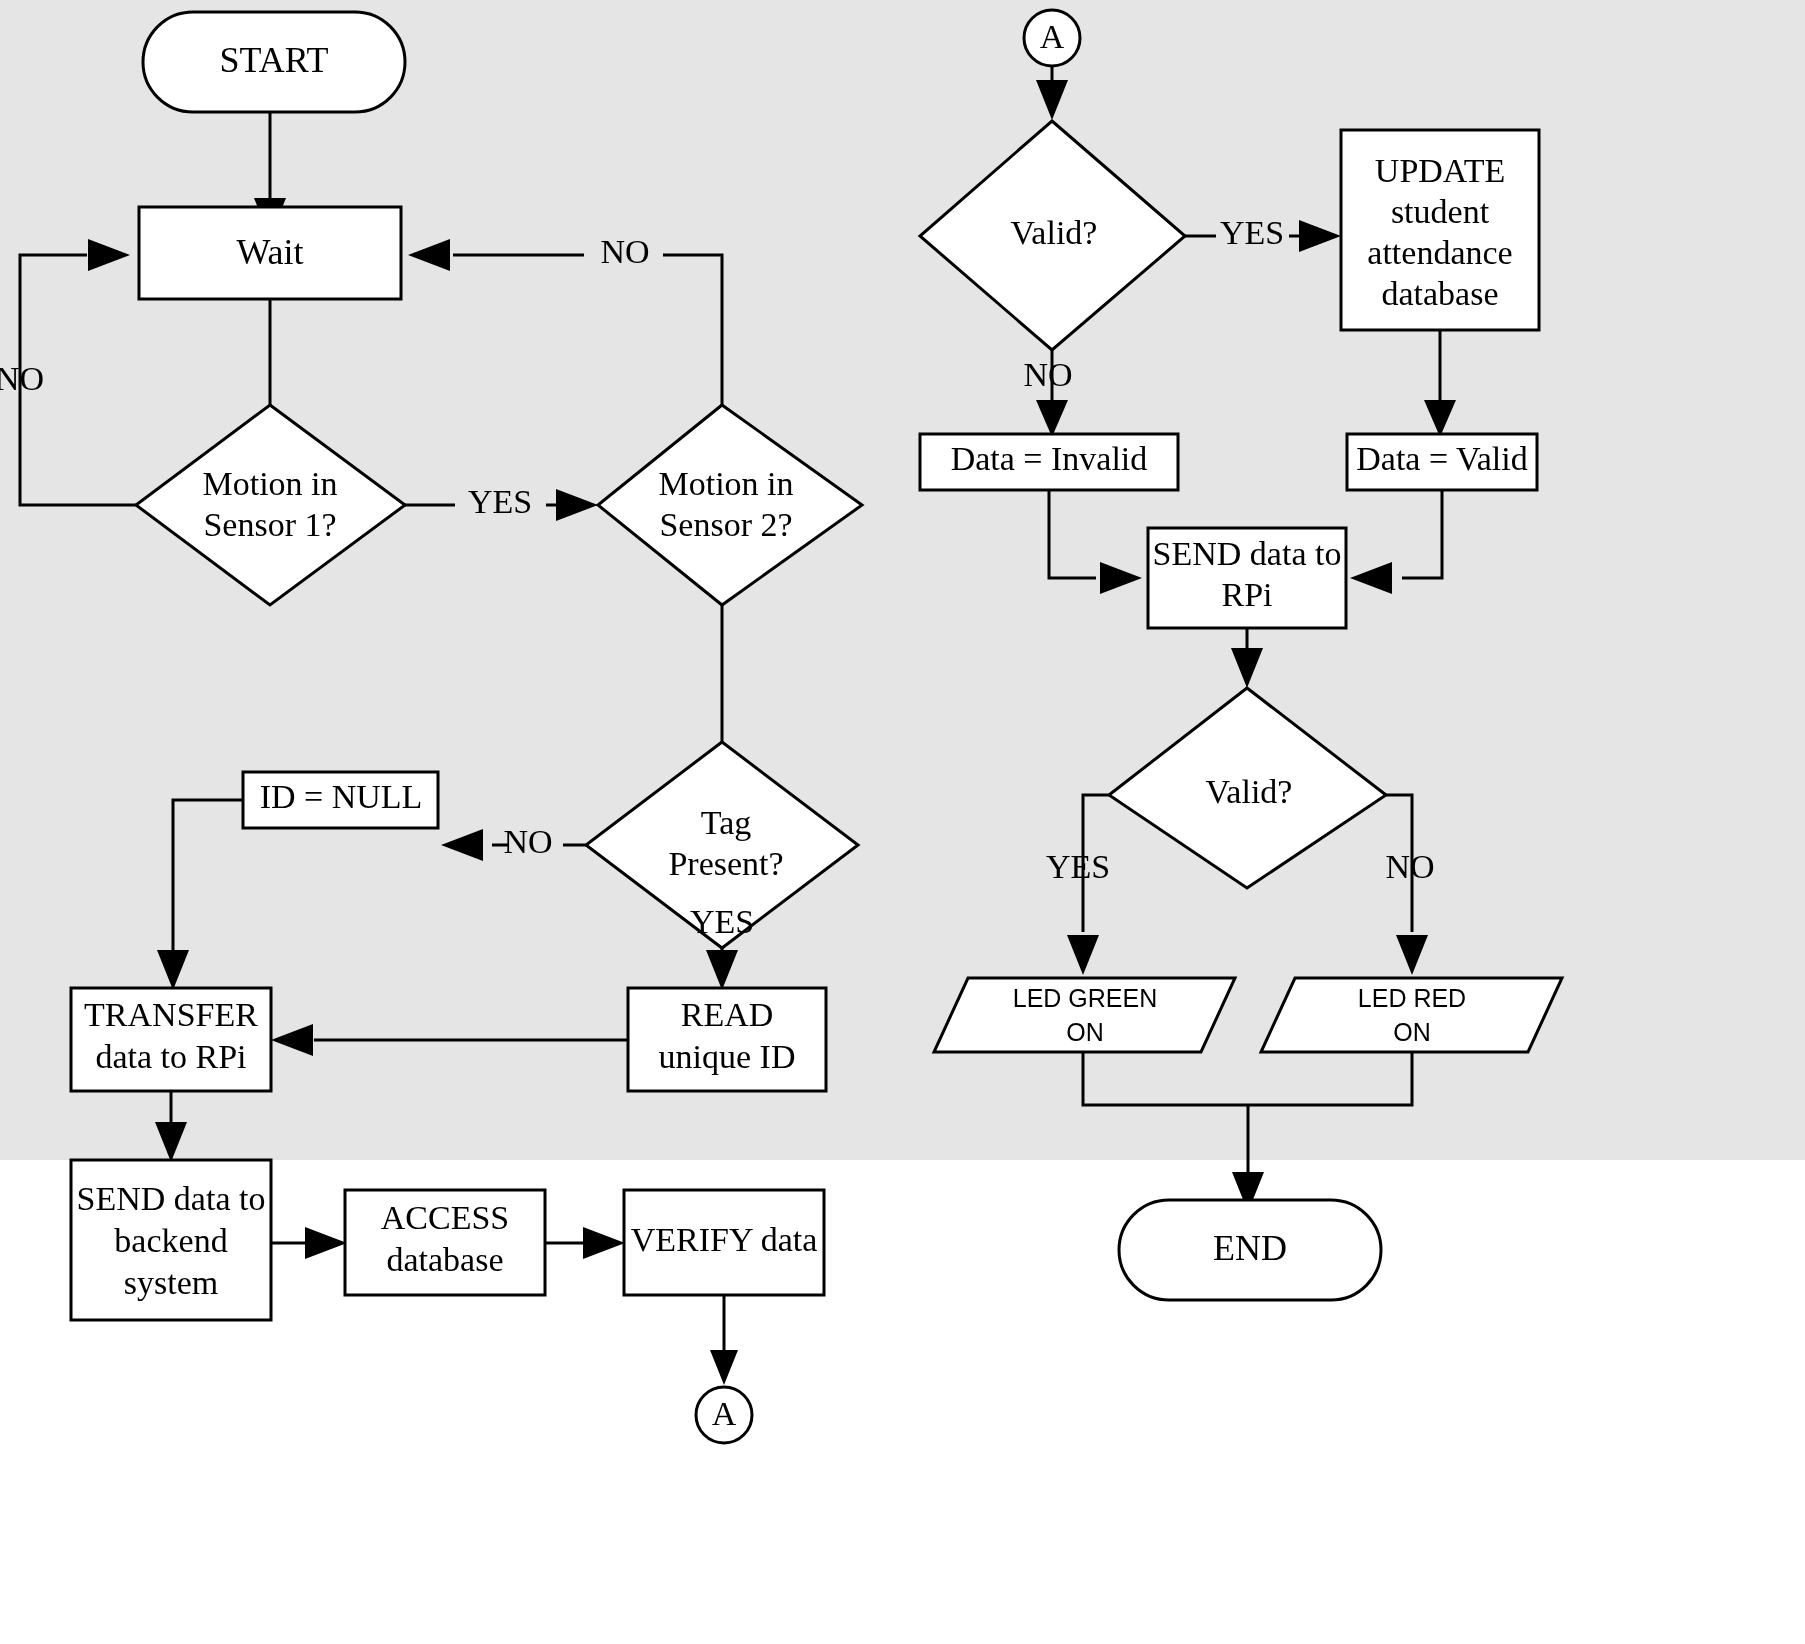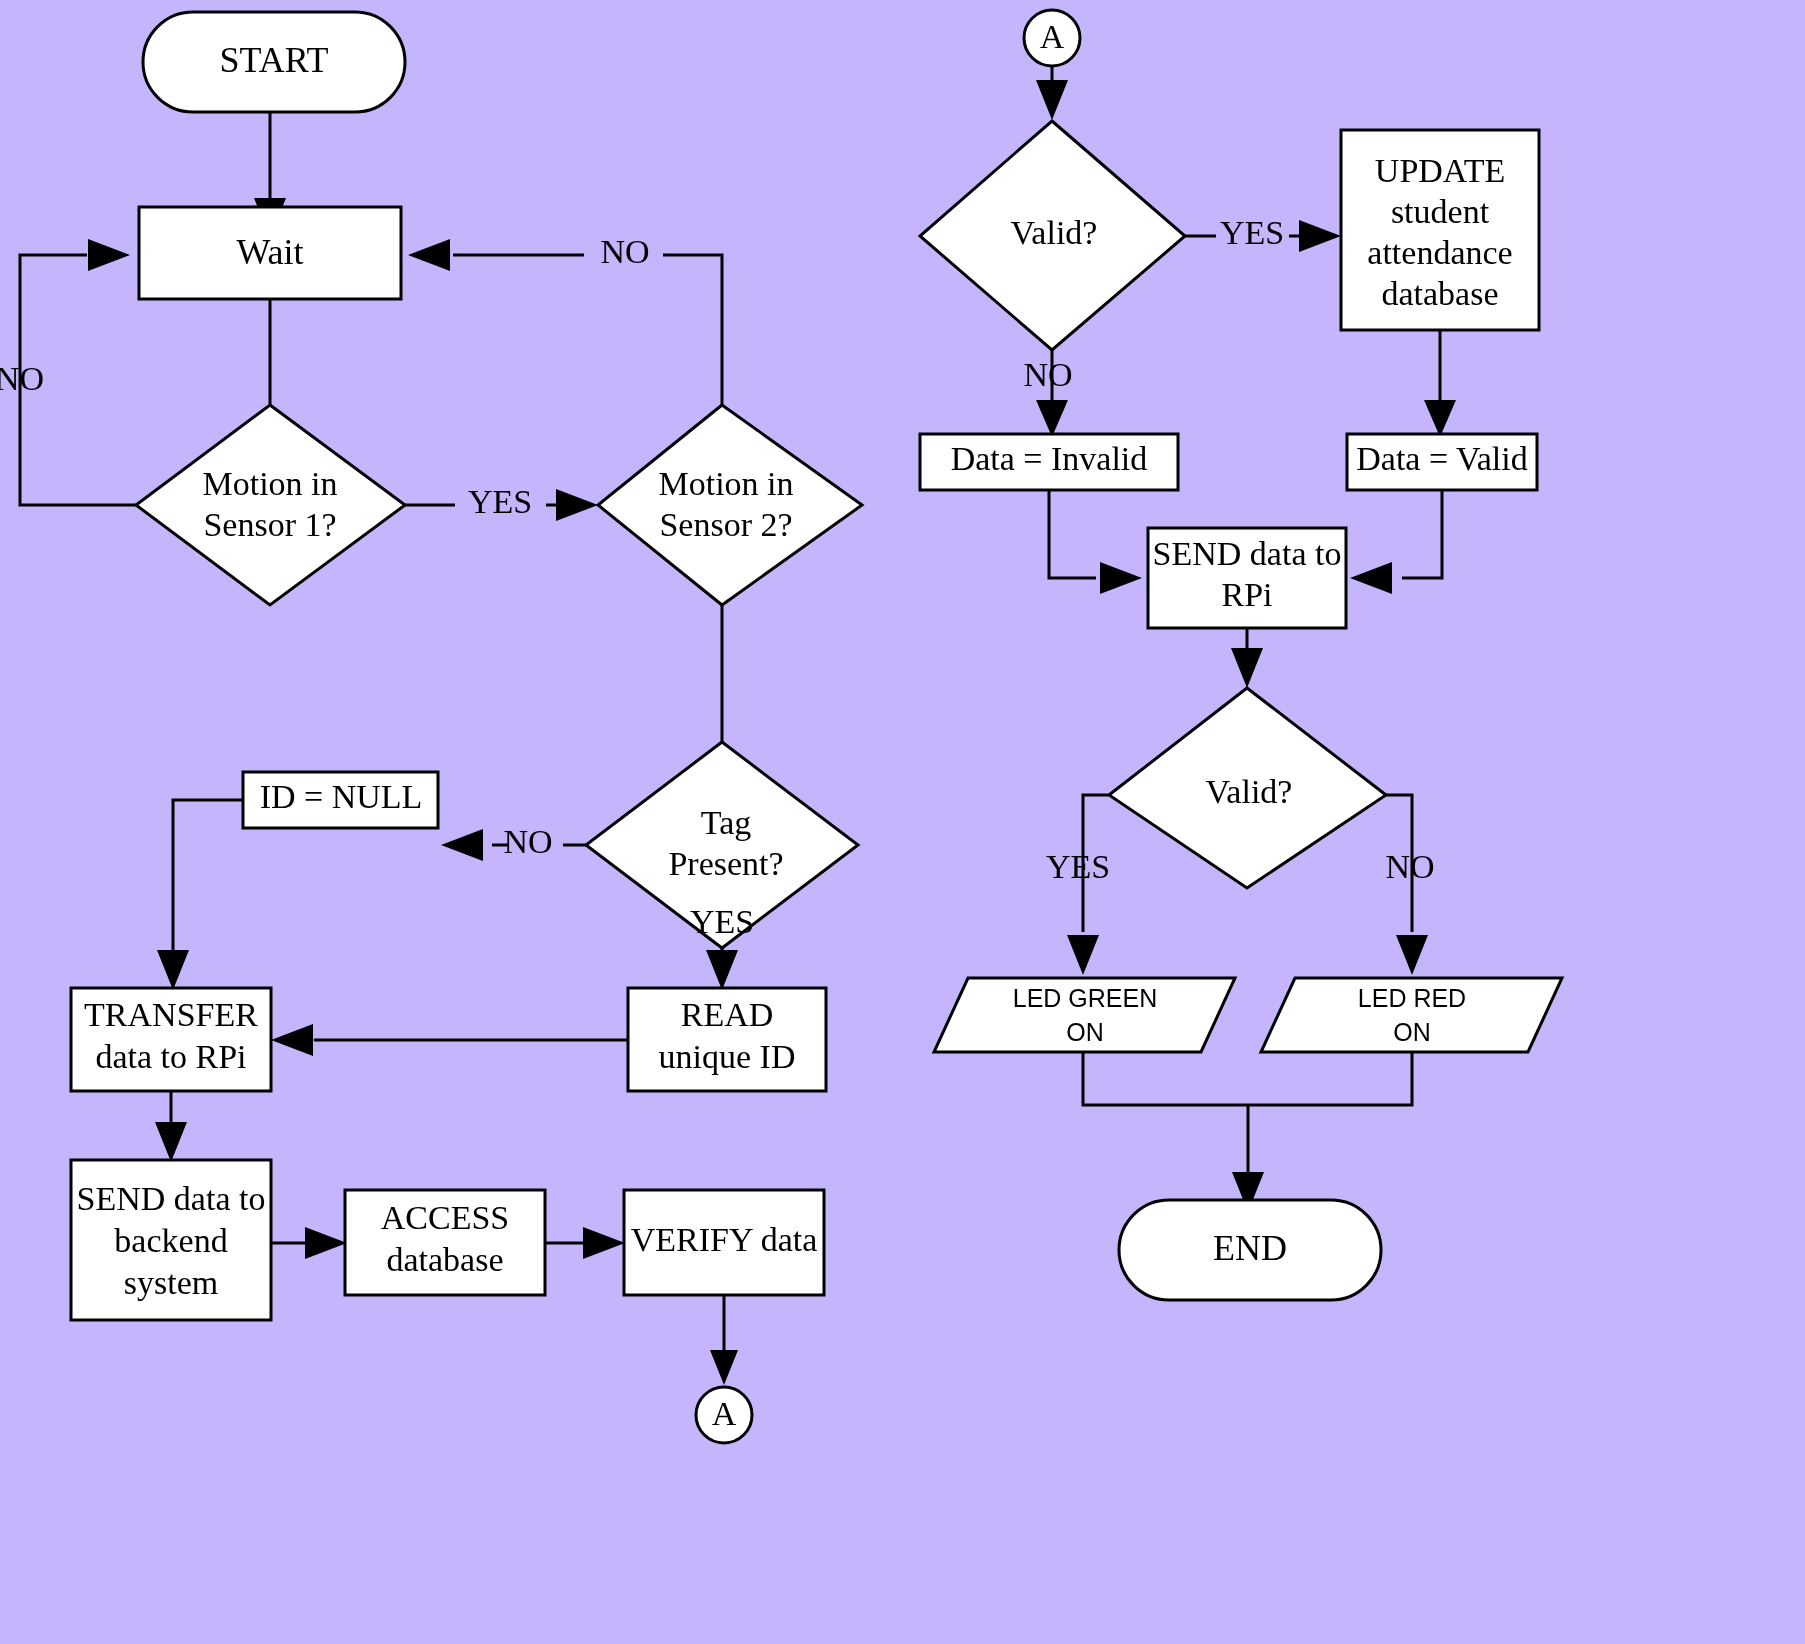--- a/index.html
+++ b/index.html
@@ -9,22 +9,22 @@
   }
   body {
     width: 1805px;
     height: 1644px;
     font-family: "Liberation Serif", "DejaVu Serif", serif;
     overflow: hidden;
   }
   #flowchart-root {
     position: relative;
     width: 1805px;
-    height: 1644px;
-    background: #c4b5fd;
+    height: 1160px;
+    background: #e5e5e5;
   }
   svg#flow-svg {
     position: absolute;
     top: 0;
     left: 0;
     width: 1805px;
     height: 1644px;
     display: block;
   }
   .shape-outline {

